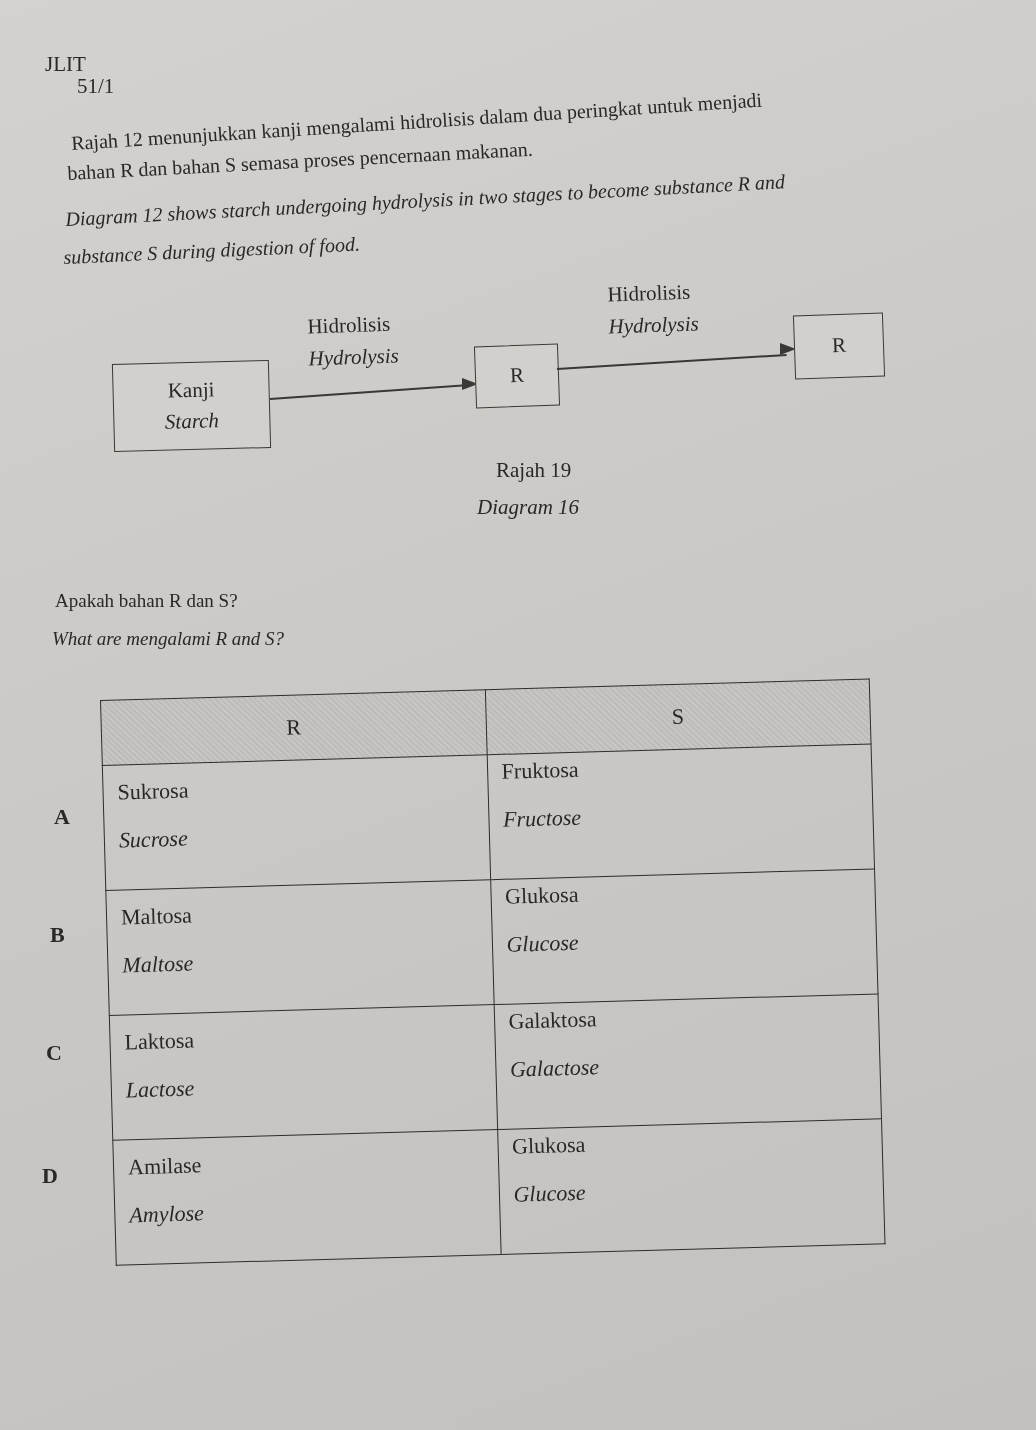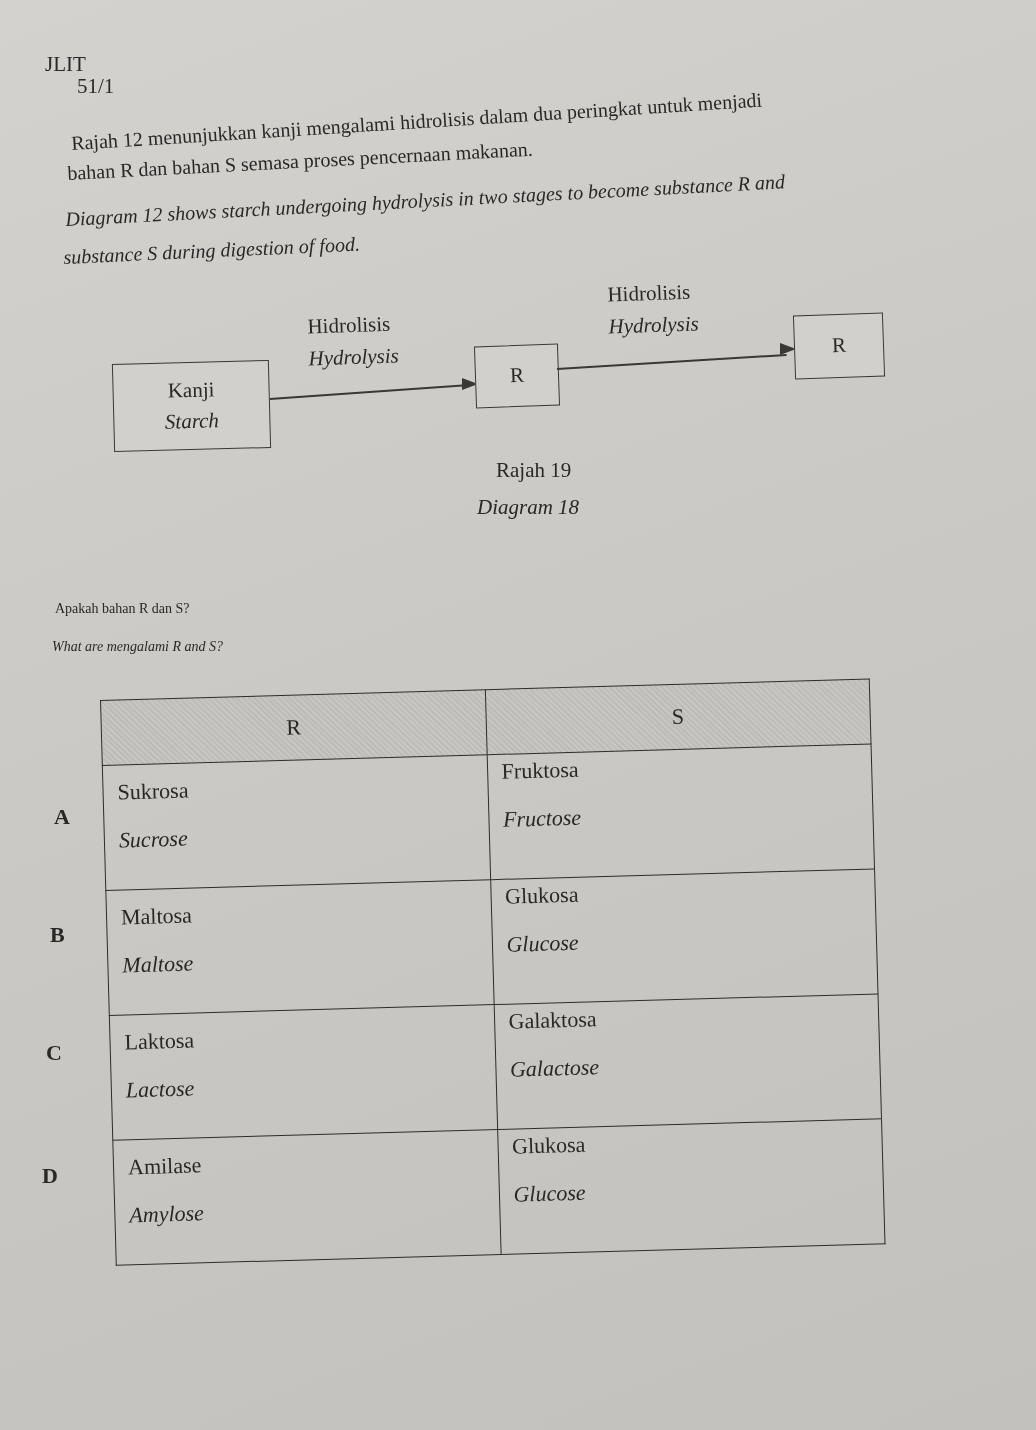--- a/index.html
+++ b/index.html
@@ -12,21 +12,21 @@
   }
   .abs { position: absolute; }
   .page-code { left: 45px; font-size: 21px; }
   .it { font-style: italic; }
   .intro { font-size: 20px; white-space: nowrap; transform-origin: left bottom; }
   .box { border: 1.5px solid #3a3835; background: #d2d0cc; display: flex; flex-direction: column; align-items: center; justify-content: center; font-size: 21px; line-height: 1.5; }
   .arrow-line { height: 2px; background: #3a3835; transform-origin: left center; }
   .arrow-head { width: 0; height: 0; border-top: 6px solid transparent; border-bottom: 6px solid transparent; border-left: 16px solid #3a3835; }
   .lbl { font-size: 21px; line-height: 1.5; }
   .caption { font-size: 21px; }
-  .question { font-size: 14px; margin-top: 11px; }
+  .question { font-size: 19px; }
   
   .tbl-wrap { left: 100px; top: 700px; width: 770px; transform: rotate(-1.6deg); transform-origin: left top; }
   table { border-collapse: collapse; width: 770px; }
   th, td { border: 1.5px solid #2e2c2a; font-size: 22px; font-weight: normal; text-align: left; vertical-align: top; }
   th { height: 62px; text-align: center; vertical-align: middle;
        background: repeating-linear-gradient(45deg, #bdbbb7 0 2px, #c9c7c3 2px 4px); }
   td { height: 110px; padding: 14px 14px 0 14px; }
   td .en { font-style: italic; display: block; margin-top: 22px; }
   td.col-s { padding-top: 4px; }
   .row-letter { position: absolute; font-weight: bold; font-size: 22px; }
@@ -64,21 +64,21 @@
     <div class="it">Hydrolysis</div>
   </div>
   <div class="abs arrow-line" style="left:557px; top:368px; width:230px; transform: rotate(-3.5deg);"></div>
   <div class="abs arrow-head" style="left:780px; top:343px;"></div>
 
   <div class="abs box" style="left:794px; top:314px; width:88px; height:62px; transform: rotate(-2deg);">
     <span>R</span>
   </div>
 
   <div class="abs caption" style="left:496px; top:458px;">Rajah 19</div>
-  <div class="abs caption it" style="left:477px; top:495px;">Diagram 18</div>
+  <div class="abs caption it" style="left:477px; top:495px;">Diagram 16</div>
 </div>
 
 <div class="abs question" style="left:55px; top:590px;">Apakah bahan R dan S?</div>
 <div class="abs question it" style="left:52px; top:628px;">What are mengalami R and S?</div>
 
 <div class="abs row-letter" style="left:54px; top:804px;">A</div>
 <div class="abs row-letter" style="left:50px; top:922px;">B</div>
 <div class="abs row-letter" style="left:46px; top:1040px;">C</div>
 <div class="abs row-letter" style="left:42px; top:1163px;">D</div>
 

